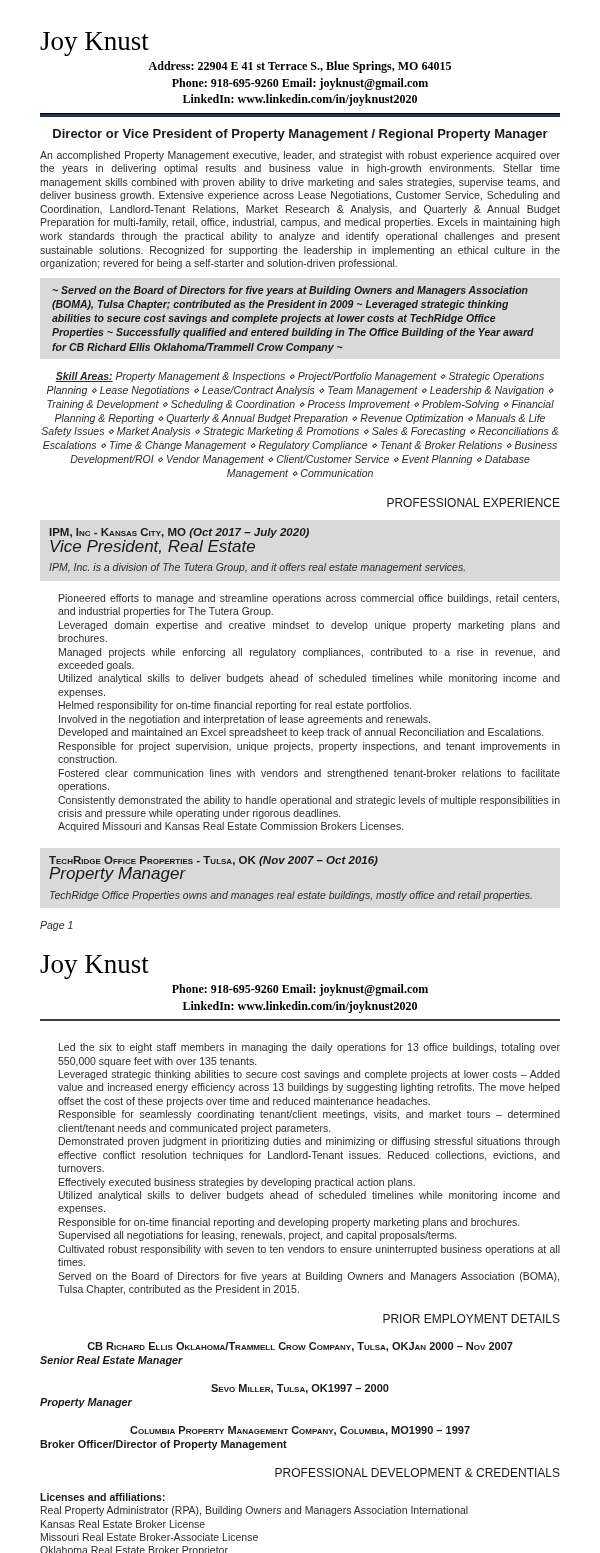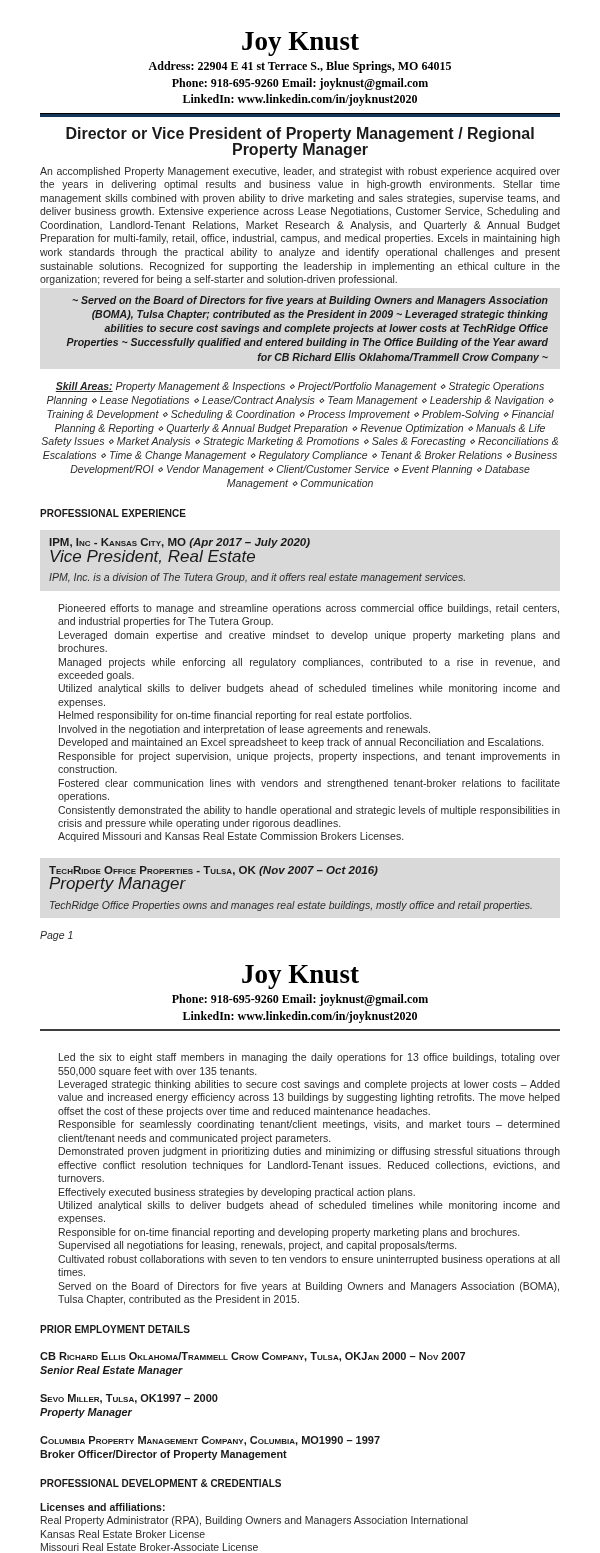--- a/index.html
+++ b/index.html
@@ -1,48 +1,48 @@
 <!DOCTYPE html>
 <html><head>
 <meta charset="utf-8">
 <style>
   html,body{margin:0;padding:0;background:#fff;}
   body{width:600px;height:1553px;overflow:hidden;color:#2b2b2b;
        font-family:"Liberation Sans", sans-serif;font-size:10.5px;line-height:13.6px;}
   .page{padding:0 40px;}
   
-  .name{font-family:"Liberation Serif", serif;font-weight:bold;font-size:27px;line-height:30px;
-        text-align:center;color:#000;margin:0;}
+  .name{font-family:"Liberation Serif", serif;font-weight:normal;font-size:27px;line-height:30px;
+        color:#000;margin:0;}
   .p1 .name{padding-top:26px;}
   .contact{font-family:"Liberation Serif", serif;font-weight:bold;font-size:12px;line-height:16.5px;
            text-align:center;color:#000;margin-top:2px;}
   .rule-blue{height:3px;background:#17375d;border-top:1px solid #000;margin-top:5px;}
   .rule-gray{height:2px;background:#3f3f3f;margin-top:5px;}
-  .doc-title{font-weight:bold;font-size:16px;line-height:16px;text-align:center;color:#1a1a1a;
+  .doc-title{font-weight:bold;font-size:13px;line-height:16px;text-align:center;color:#1a1a1a;
              margin-top:9px;}
   
   .para{text-align:justify;margin-top:7px;}
   .highlight{background:#d9d9d9;font-weight:bold;font-style:italic;color:#1a1a1a;
-             text-align:right;line-height:14.2px;padding:5px 12px;margin-top:1px;}
+             text-align:left;line-height:14.2px;padding:5px 12px;margin-top:7px;}
   .skills{font-style:italic;text-align:center;line-height:13.9px;margin-top:11px;}
   .skills .lbl{font-weight:bold;text-decoration:underline;}
-  .sec-head{font-weight:bold;font-size:10px;line-height:15px;text-align:left;color:#1a1a1a;
+  .sec-head{font-weight:normal;font-size:12px;line-height:15px;text-align:right;color:#1a1a1a;
             margin-top:15px;}
   
   .job-block{background:#d9d9d9;padding:5px 9px 6px;margin-top:9px;}
   .job-co{font-weight:bold;font-size:11.5px;line-height:14.5px;color:#1a1a1a;}
   .smallcaps{font-variant:small-caps;}
   .job-dates{font-style:italic;}
   .job-role{font-weight:normal;font-style:italic;font-size:17px;line-height:14.5px;color:#1a1a1a;}
   .job-blurb{font-style:italic;margin-top:7px;}
   
   .blist{margin-top:11px;padding-left:18px;}
   .blist .bi{text-align:justify;line-height:13.45px;}
   
-  .prior-row{display:flex;justify-content:flex-start;margin-top:12px;}
+  .prior-row{display:flex;justify-content:center;margin-top:12px;}
   .prior-co{font-weight:bold;font-variant:small-caps;font-size:11px;line-height:14px;color:#1a1a1a;}
   .prior-dates{font-weight:bold;font-variant:small-caps;font-size:11px;line-height:14px;color:#1a1a1a;
                white-space:nowrap;}
   .prior-role{font-weight:bold;font-style:italic;font-size:10.8px;line-height:14px;color:#1a1a1a;}
   .prior-role.noitalic{font-style:normal;}
   
   .lic-label{font-weight:bold;color:#1a1a1a;margin-top:10px;}
   .lic-list .bi{line-height:13.3px;}
   
   .page-label{font-style:italic;text-align:left;margin-top:11px;}
@@ -67,21 +67,21 @@
     <div class="highlight">~ Served on the Board of Directors for five years at Building Owners and Managers Association (BOMA), Tulsa Chapter; contributed as the President in 2009 ~ Leveraged strategic thinking abilities to secure cost savings and complete projects at lower costs at TechRidge Office Properties ~ Successfully qualified and entered building in The Office Building of the Year award for CB Richard Ellis Oklahoma/Trammell Crow Company ~</div>
     <div class="skills">
       <span class="lbl">Skill Areas:</span>
       <span>Property Management &amp; Inspections ⋄ Project/Portfolio Management ⋄ Strategic Operations Planning ⋄ Lease Negotiations ⋄ Lease/Contract Analysis ⋄ Team Management ⋄ Leadership &amp; Navigation ⋄ Training &amp; Development ⋄ Scheduling &amp; Coordination ⋄ Process Improvement ⋄ Problem-Solving ⋄ Financial Planning &amp; Reporting ⋄ Quarterly &amp; Annual Budget Preparation ⋄ Revenue Optimization ⋄ Manuals &amp; Life Safety Issues ⋄ Market Analysis ⋄ Strategic Marketing &amp; Promotions ⋄ Sales &amp; Forecasting ⋄ Reconciliations &amp; Escalations ⋄ Time &amp; Change Management ⋄ Regulatory Compliance ⋄ Tenant &amp; Broker Relations ⋄ Business Development/ROI ⋄ Vendor Management ⋄ Client/Customer Service ⋄ Event Planning ⋄ Database Management ⋄ Communication</span>
     </div>
     <div class="sec-head">PROFESSIONAL EXPERIENCE</div>
 
     <div class="job-block">
       <div class="job-co">
         <span class="smallcaps">IPM, Inc - Kansas City, MO</span>
-        <span class="job-dates">(Apr 2017 – July 2020)</span>
+        <span class="job-dates">(Oct 2017 – July 2020)</span>
       </div>
       <div class="job-role">Vice President, Real Estate</div>
       <div class="job-blurb">IPM, Inc. is a division of The Tutera Group, and it offers real estate management services.</div>
     </div>
 
     <div class="blist">
 
     <div class="bi">Pioneered efforts to manage and streamline operations across commercial office buildings, retail centers, and industrial properties for The Tutera Group.</div>
         <div class="bi">Leveraged domain expertise and creative mindset to develop unique property marketing plans and brochures.</div>
         <div class="bi">Managed projects while enforcing all regulatory compliances, contributed to a rise in revenue, and exceeded goals.</div>
@@ -118,21 +118,21 @@
     <div class="blist">
 
     <div class="bi">Led the six to eight staff members in managing the daily operations for 13 office buildings, totaling over 550,000 square feet with over 135 tenants.</div>
         <div class="bi">Leveraged strategic thinking abilities to secure cost savings and complete projects at lower costs – Added value and increased energy efficiency across 13 buildings by suggesting lighting retrofits. The move helped offset the cost of these projects over time and reduced maintenance headaches.</div>
         <div class="bi">Responsible for seamlessly coordinating tenant/client meetings, visits, and market tours – determined client/tenant needs and communicated project parameters.</div>
         <div class="bi">Demonstrated proven judgment in prioritizing duties and minimizing or diffusing stressful situations through effective conflict resolution techniques for Landlord-Tenant issues. Reduced collections, evictions, and turnovers.</div>
         <div class="bi">Effectively executed business strategies by developing practical action plans.</div>
         <div class="bi">Utilized analytical skills to deliver budgets ahead of scheduled timelines while monitoring income and expenses.</div>
         <div class="bi">Responsible for on-time financial reporting and developing property marketing plans and brochures.</div>
         <div class="bi">Supervised all negotiations for leasing, renewals, project, and capital proposals/terms.</div>
-        <div class="bi">Cultivated robust collaborations with seven to ten vendors to ensure uninterrupted business operations at all times.</div>
+        <div class="bi">Cultivated robust responsibility with seven to ten vendors to ensure uninterrupted business operations at all times.</div>
         <div class="bi">Served on the Board of Directors for five years at Building Owners and Managers Association (BOMA), Tulsa Chapter, contributed as the President in 2015.</div>
       </div>
 
     <div class="sec-head">PRIOR EMPLOYMENT DETAILS</div>
 
     <div>
       <div class="prior-row">
         <span class="prior-co">CB Richard Ellis Oklahoma/Trammell Crow Company, Tulsa, OK</span>
         <span class="prior-dates">Jan 2000 – Nov 2007</span>
       </div>

